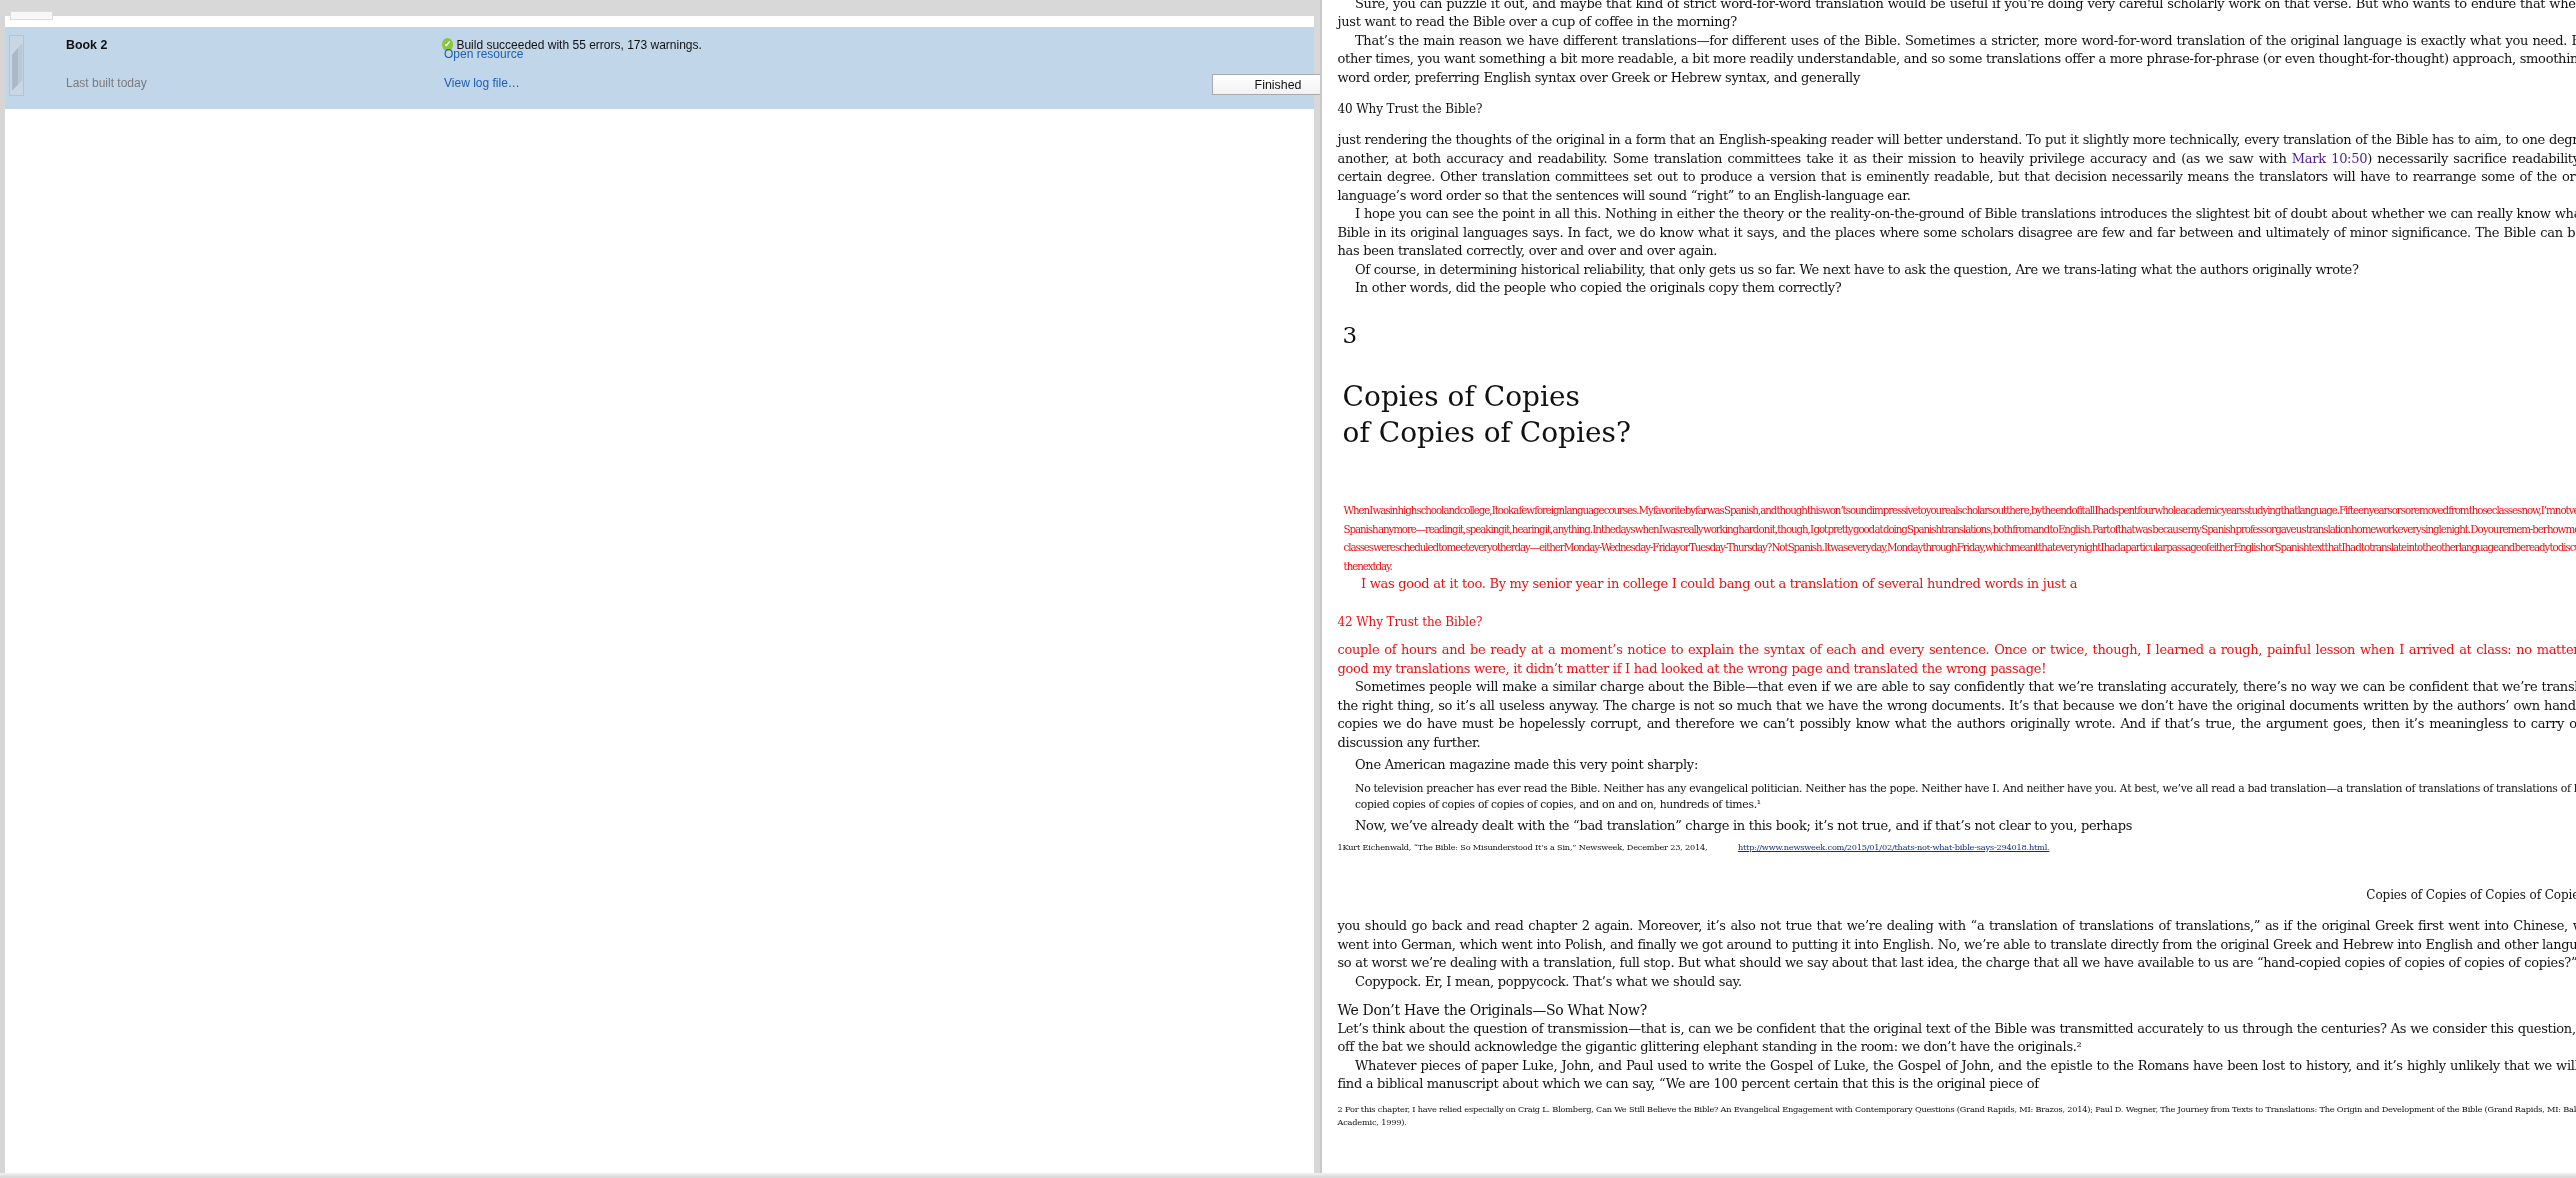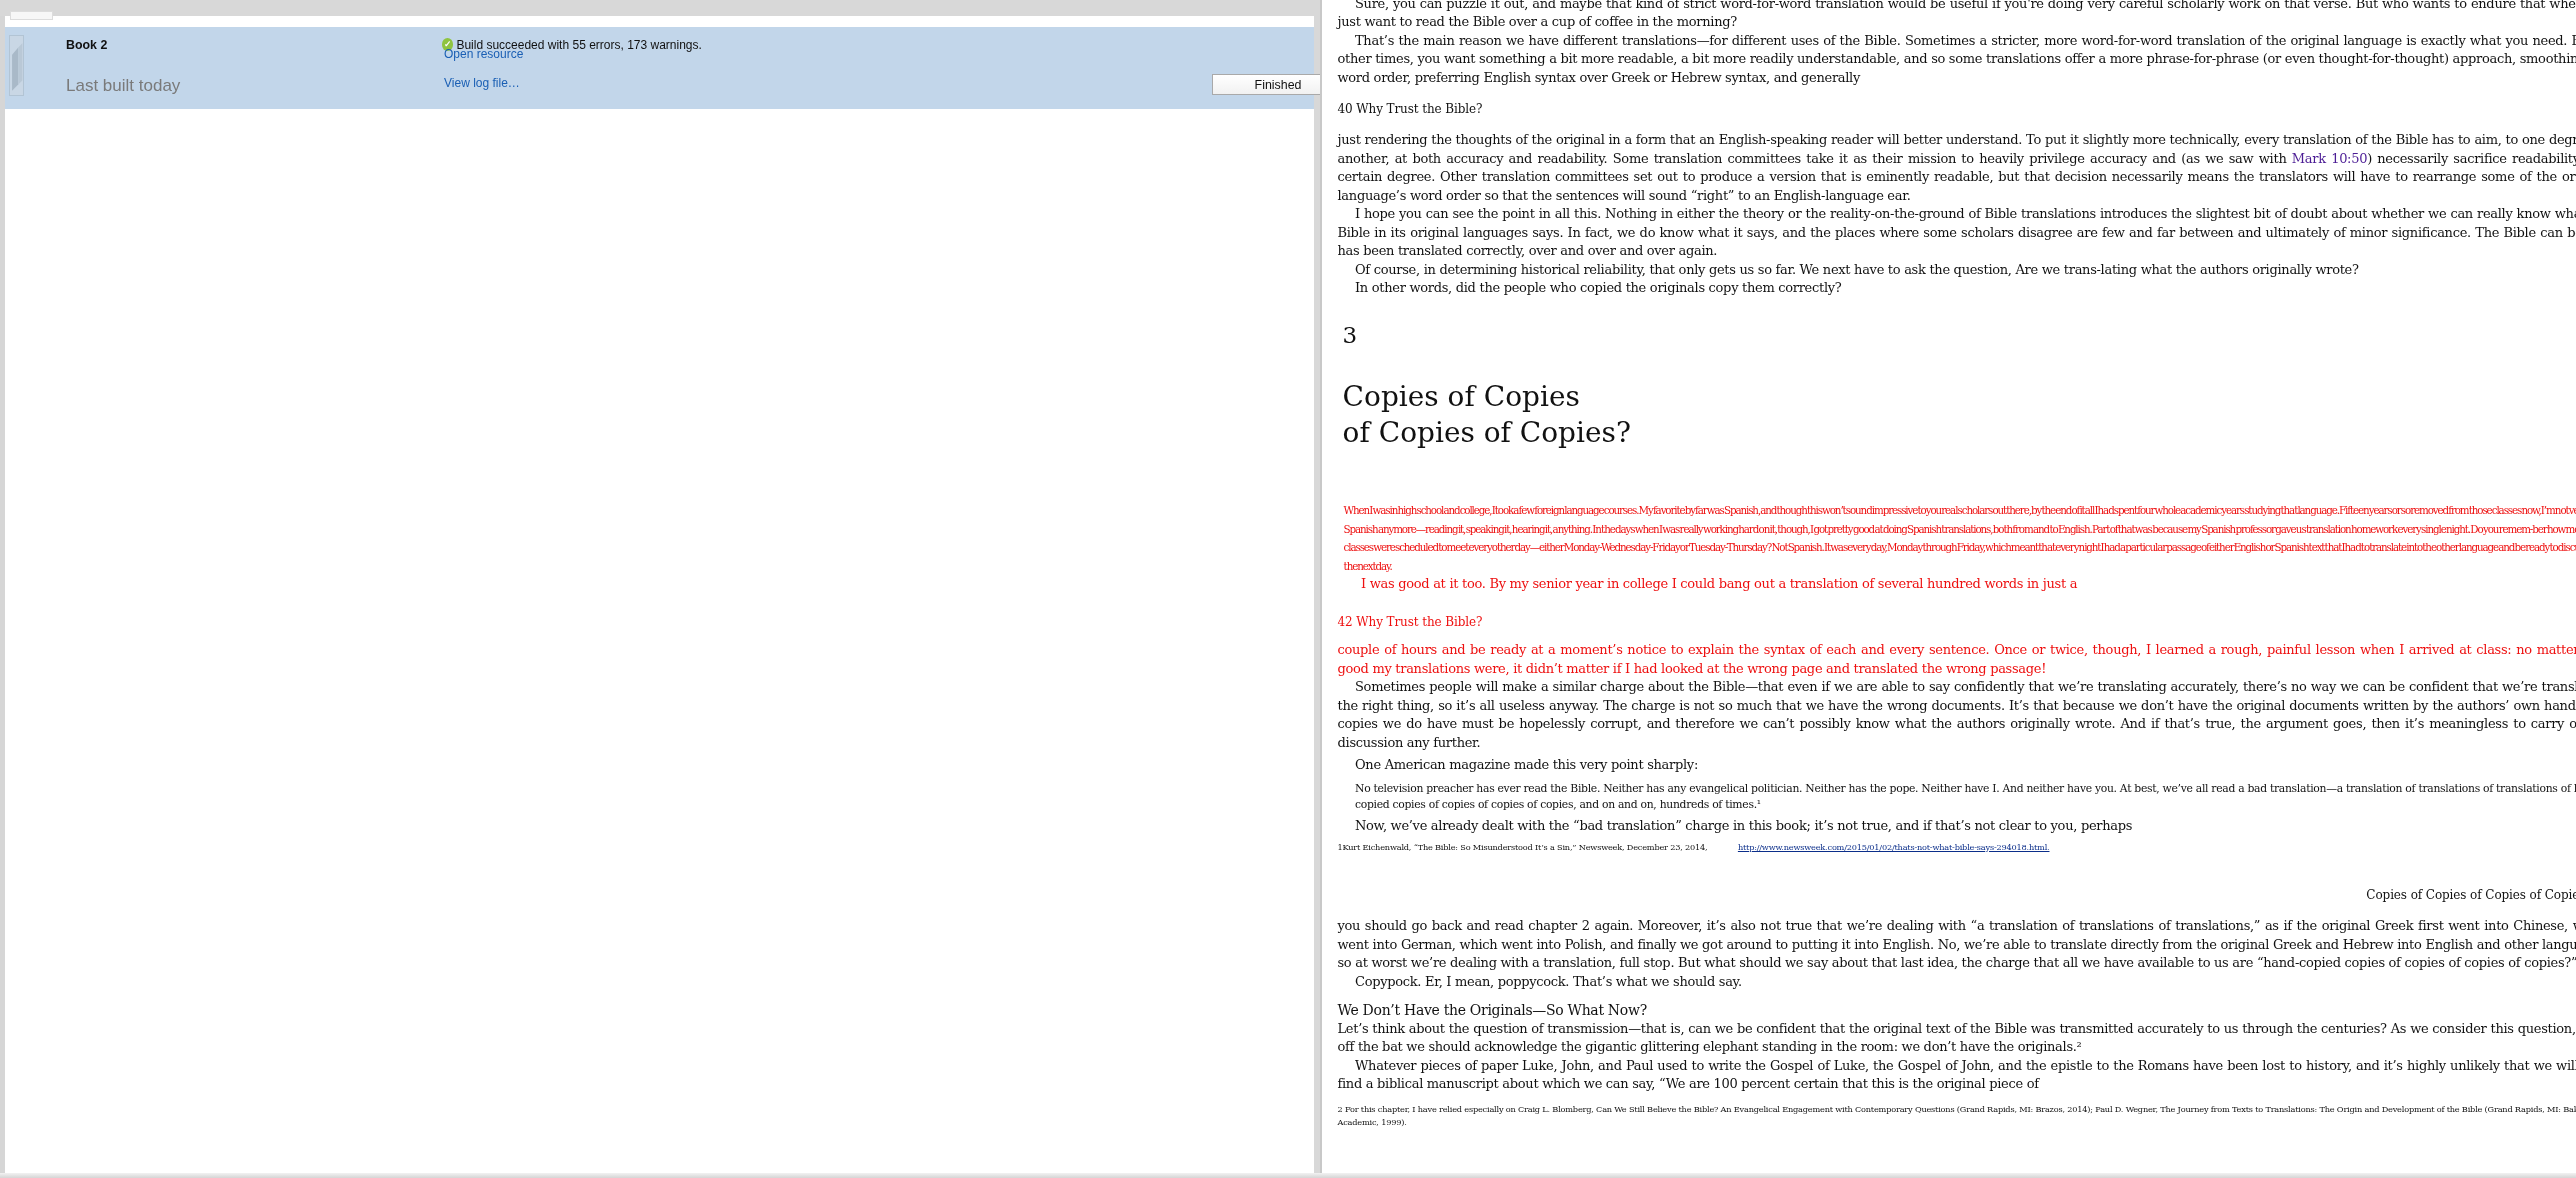--- a/index.html
+++ b/index.html
@@ -19,21 +19,21 @@
   }
   .build-row {
     position:absolute; left:0; top:11.3px; width:100%; height:82px;
     background:#c2d6ea;
   }
   .thumb-frame {
     position:absolute; left:3.6px; top:8.2px; width:15.5px; height:61px;
     border:1px solid #b2c4d4; background:#c9d7e5; box-sizing:border-box;
   }
   .book-title { position:absolute; left:61px; top:10.3px; font-size:12.4px; font-weight:bold; color:#111; }
-  .last-built { position:absolute; left:61px; top:49px; font-size:17px; color:#7a7a7a; }
+  .last-built { position:absolute; left:61px; top:49px; font-size:12px; color:#7a7a7a; }
   .status-line { position:absolute; left:437px; top:10.3px; font-size:12px; color:#111; display:flex; align-items:center; gap:3.1px; }
   .check-icon {
     display:inline-block; width:11.3px; height:12.4px; border-radius:50%;
     background:#8fc440; color:#fff; font-size:8.8px; line-height:12.4px; text-align:center; font-weight:bold;
   }
   .link { position:absolute; left:439px; font-size:12px; color:#1a5fb4; cursor:pointer; }
   .link.open { top:20px; }
   .link.log { top:49px; }
   .finished-btn {
     position:absolute; left:1207px; top:47px; width:122px; height:20.6px;

